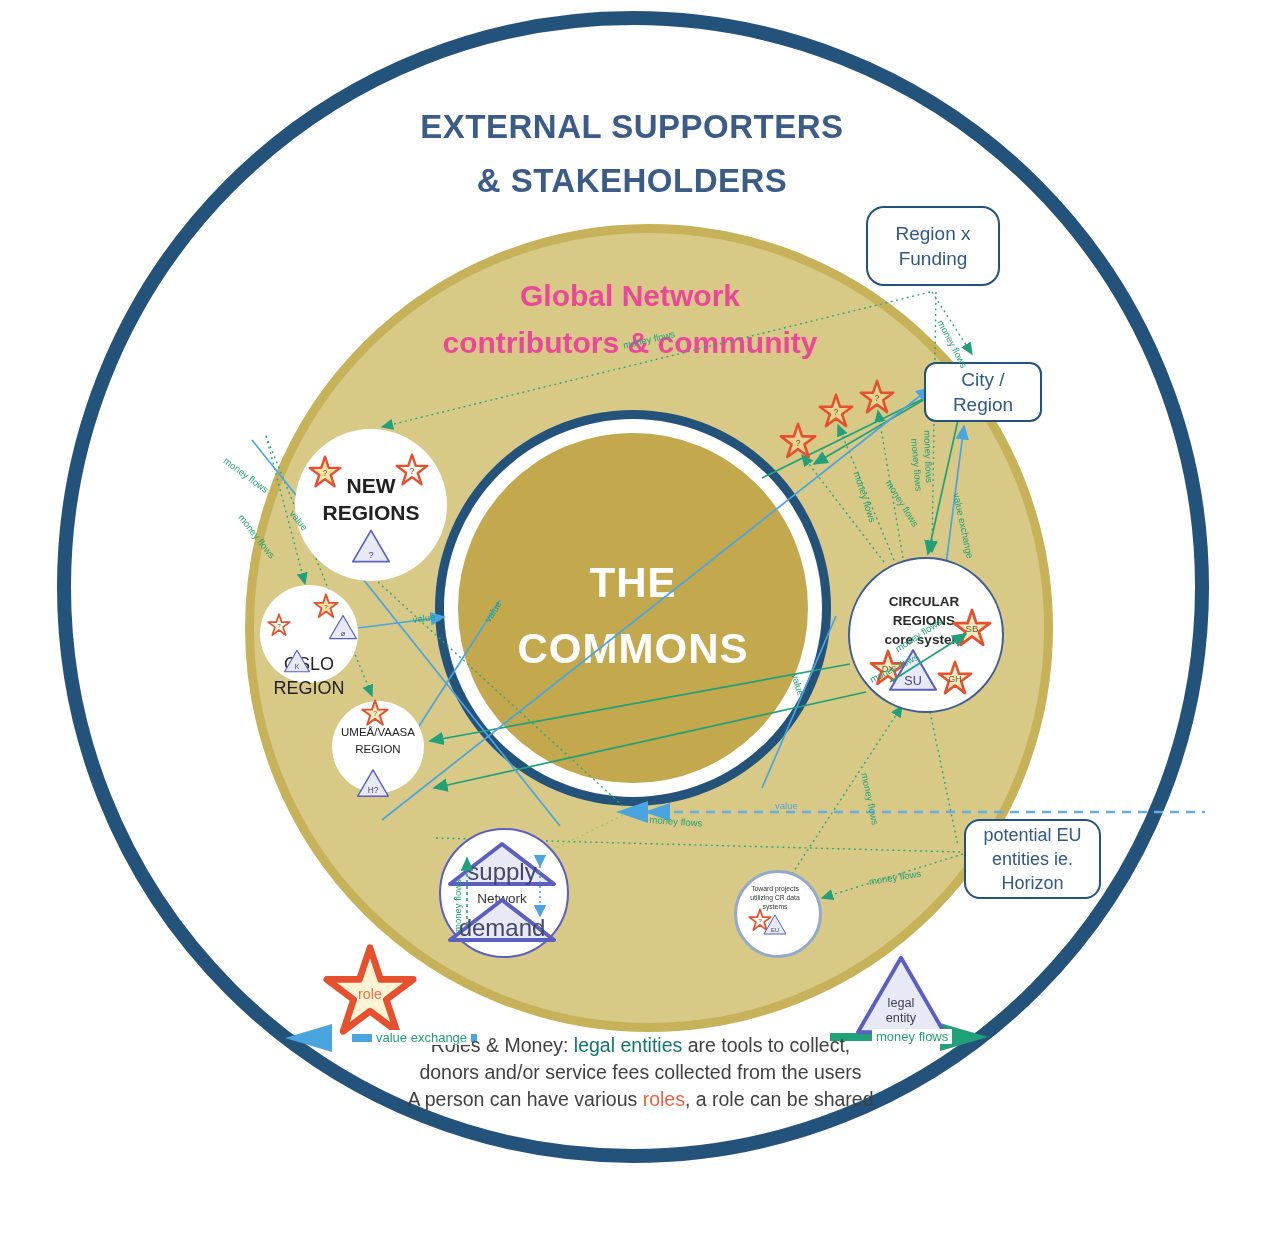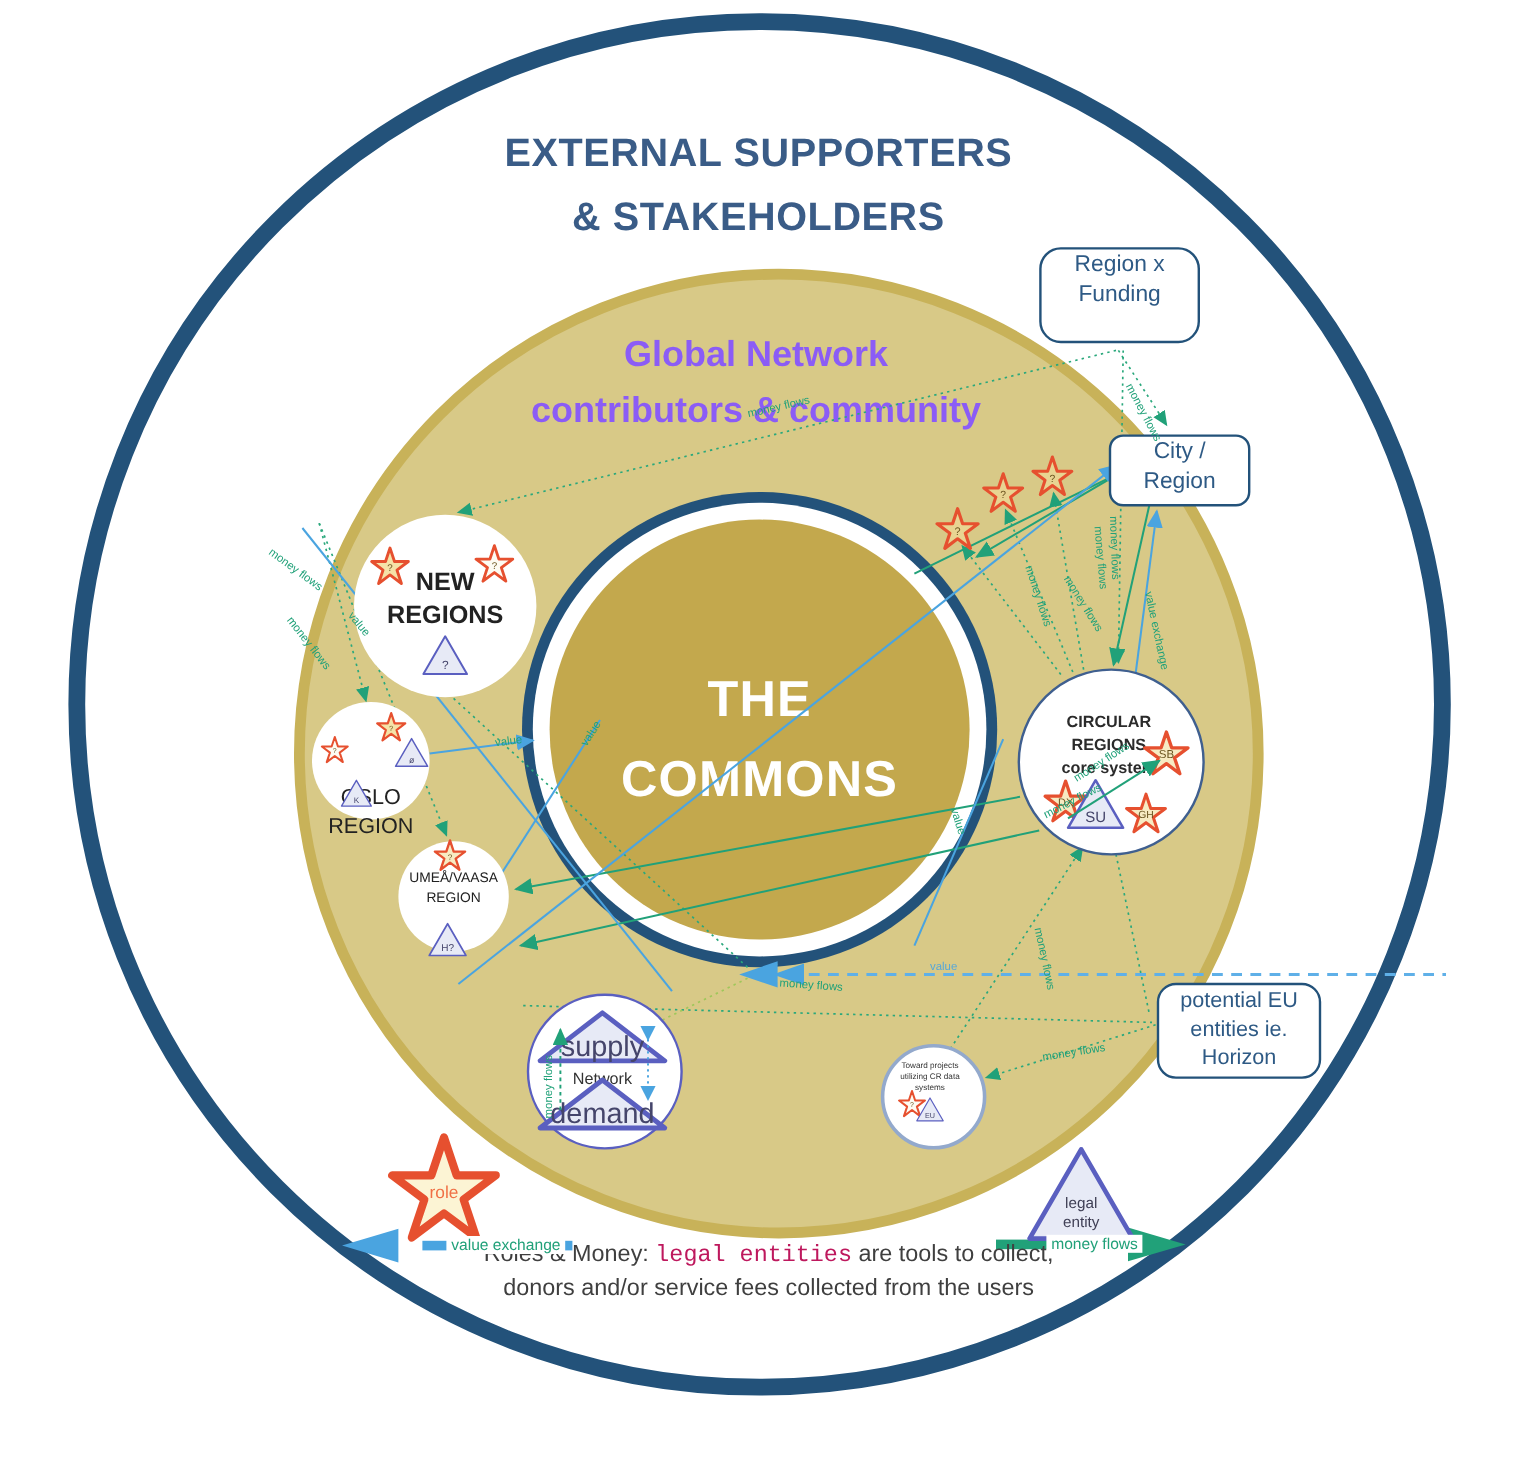--- a/index.html
+++ b/index.html
@@ -7,25 +7,25 @@
          font-family:"Liberation Sans",sans-serif;border-radius:14px;}
   .abs{position:absolute;}
   
   #outer-circle{left:57px;top:11px;width:1124px;height:1124px;border:14px solid #23527a;border-radius:50%;background:#fff;z-index:0;}
   #gold-ring{left:245px;top:224px;width:790px;height:790px;border:9px solid #c8b259;border-radius:50%;background:#d8c987;z-index:1;}
   #commons-navy{left:435px;top:410px;width:396px;height:396px;border-radius:50%;background:#23527a;z-index:1;}
   #commons-white{left:444px;top:419px;width:378px;height:378px;border-radius:50%;background:#fff;z-index:1;}
   #commons-gold{left:458px;top:433px;width:350px;height:350px;border-radius:50%;background:#c3a84d;z-index:1;}
   
   #main-title{left:232px;top:100px;width:800px;text-align:center;color:#3a5c87;font-size:33px;font-weight:bold;line-height:54px;z-index:2;letter-spacing:.5px;}
-  #ring-title{left:330px;top:272px;width:600px;text-align:center;color:#8b5cf6;font-size:30px;font-weight:bold;line-height:47px;z-index:2;}
+  #ring-title{left:330px;top:272px;width:600px;text-align:center;color:#ec4899;font-size:30px;font-weight:bold;line-height:47px;z-index:2;}
   #commons-title{left:458px;top:550px;width:350px;text-align:center;color:#fff;font-size:42px;font-weight:bold;line-height:66px;z-index:2;letter-spacing:1px;}
   
   .nbox{background:#fff;border:2.5px solid #23527a;color:#2e5a85;text-align:center;z-index:4;
-        display:flex;flex-direction:column;font-size:19px;line-height:25px;}
+        display:flex;flex-direction:column;justify-content:center;font-size:19px;line-height:25px;}
   #box-foundation{left:132px;top:381px;width:142px;height:57px;border-radius:14px;}
   #box-region-funding{left:866px;top:206px;width:130px;height:76px;border-radius:18px;}
   #box-city-region{left:924px;top:362px;width:114px;height:56px;border-radius:12px;}
   #box-eu{left:964px;top:819px;width:133px;height:76px;border-radius:16px;font-size:18px;line-height:24px;}
   
   .node-circle{background:#fff;border-radius:50%;z-index:4;}
   #c-new{left:295px;top:429px;width:152px;height:152px;}
   #c-oslo{left:260px;top:585px;width:98px;height:98px;}
   #c-umea{left:332px;top:701px;width:92px;height:92px;}
   #c-cr{left:848px;top:557px;width:152px;height:152px;border:2.5px solid #3f5f8f;}
@@ -51,21 +51,21 @@
   .elabel.blue{color:#56a7d8;}
   
   svg.shape{position:absolute;overflow:visible;z-index:5;}
   .star-poly{stroke:#e6502f;stroke-width:7;stroke-linejoin:round;}
   .tri-poly{fill:#e7eaf6;stroke:#5a5fc0;stroke-width:4;stroke-linejoin:round;}
   .star-txt{fill:#6b5520;font-size:24px;font-family:"Liberation Sans",sans-serif;text-anchor:middle;}
   .tri-txt{fill:#45456b;font-size:24px;font-family:"Liberation Sans",sans-serif;text-anchor:middle;}
   
   .legend-label{position:absolute;font-size:13px;color:#21a179;background:#fff;padding:0 4px;z-index:7;white-space:nowrap;}
   #footnote{left:358px;top:1032px;width:565px;text-align:center;font-size:19.5px;line-height:27px;color:#3f3f3f;z-index:4;}
-  .fn-blue{color:#be185d;font-family:Liberation Mono, monospace;}
+  .fn-blue{color:#0f766e;}
   .fn-orange{color:#f2613d;}
 </style>
 </head>
 <body>
 
 <div id="stage">
 
   <div class="abs" id="outer-circle"></div>
   <div class="abs" id="gold-ring"></div>
   <div class="abs" id="commons-navy"></div>
@@ -311,15 +311,16 @@
   <span class="elabel" style="left:868px;top:675px;transform:rotate(-27deg)">money flows</span>
   <span class="elabel" style="left:650px;top:814px;transform:rotate(4deg)">money flows</span>
   <span class="elabel" style="left:868px;top:876px;transform:rotate(-9deg)">money flows</span>
   <span class="elabel" style="left:870px;top:772px;transform:rotate(78deg)">money flows</span>
   <span class="elabel blue" style="left:775px;top:800px">value</span>
   <span class="elabel" style="left:452px;top:932px;transform:rotate(-90deg)">money flows</span>
 
   <div class="abs" id="footnote">
     <div><span>Roles &amp; Money: </span><span class="fn-blue">legal entities</span><span> are tools to collect,</span></div>
     <div>donors and/or service fees collected from the users</div>
+    <div><span>A person can have various </span><span class="fn-orange">roles</span><span>, a role can be shared</span></div>
   </div>
 
 </div>
 
 </body></html>

